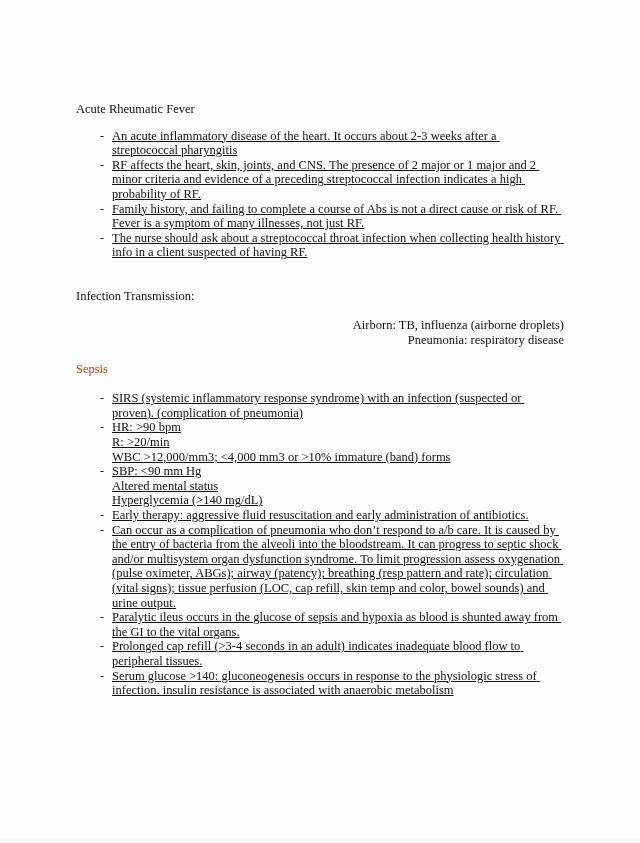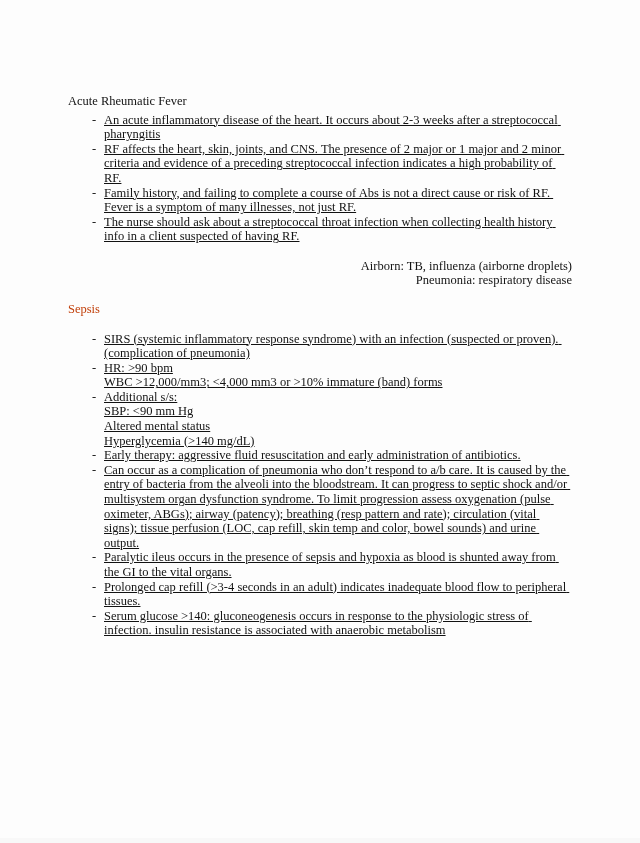--- a/index.html
+++ b/index.html
@@ -13,21 +13,21 @@
     height: 843px;
     box-sizing: border-box;
     background: #fdfdfd;
     padding: 90px 64px 0 64px;
     overflow: hidden;
     font-family: "Liberation Serif", "DejaVu Serif", serif;
     font-size: 12.5px;
     line-height: 14.6px;
     color: #121212;
   }
-  .block { margin: 4px; }
+  .block { margin: 12px; }
   .line, .bline {
     white-space: pre-wrap;
   }
   .bullet {
     display: flex;
     align-items: flex-start;
   }
   .dash {
     flex: none;
     width: 12px;
@@ -72,64 +72,65 @@
             <div class="bline">Family history, and failing to complete a course of Abs is not a direct cause or risk of RF. Fever is a symptom of many illnesses, not just RF.</div>
           </div>
         </div>
         <div class="bullet">
           <span class="dash">-</span>
           <div class="btext">
             <div class="bline">The nurse should ask about a streptococcal throat infection when collecting health history info in a client suspected of having RF.</div>
           </div>
         </div>
       </div>
+      <div class="block heading line" style="margin-top: 29.2px;">Infection Transmission:</div>
       <div class="block lines" style="margin-top: 14.6px; text-align: right;">
         <div class="line">Airborn: TB, influenza (airborne droplets)</div>
         <div class="line">Pneumonia: respiratory disease</div>
       </div>
       <div class="block heading line" style="margin-top: 14.6px; color: #c2410c;">Sepsis</div>
       <div class="block bullets" style="margin-top: 14.6px;">
         <div class="bullet">
           <span class="dash">-</span>
           <div class="btext">
             <div class="bline">SIRS (systemic inflammatory response syndrome) with an infection (suspected or proven). (complication of pneumonia)</div>
           </div>
         </div>
         <div class="bullet">
           <span class="dash">-</span>
           <div class="btext">
             <div class="bline">HR: &gt;90 bpm</div>
+            <div class="bline">R: &gt;20/min</div>
             <div class="bline">WBC &gt;12,000/mm3; &lt;4,000 mm3 or &gt;10% immature (band) forms</div>
           </div>
         </div>
         <div class="bullet">
           <span class="dash">-</span>
           <div class="btext">
-            <div class="bline">Additional s/s:</div>
             <div class="bline">SBP: &lt;90 mm Hg</div>
             <div class="bline">Altered mental status</div>
             <div class="bline">Hyperglycemia (&gt;140 mg/dL)</div>
           </div>
         </div>
         <div class="bullet">
           <span class="dash">-</span>
           <div class="btext">
             <div class="bline">Early therapy: aggressive fluid resuscitation and early administration of antibiotics.</div>
           </div>
         </div>
         <div class="bullet">
           <span class="dash">-</span>
           <div class="btext">
             <div class="bline">Can occur as a complication of pneumonia who don’t respond to a/b care. It is caused by the entry of bacteria from the alveoli into the bloodstream. It can progress to septic shock and/or multisystem organ dysfunction syndrome. To limit progression assess oxygenation (pulse oximeter, ABGs); airway (patency); breathing (resp pattern and rate); circulation (vital signs); tissue perfusion (LOC, cap refill, skin temp and color, bowel sounds) and urine output.</div>
           </div>
         </div>
         <div class="bullet">
           <span class="dash">-</span>
           <div class="btext">
-            <div class="bline">Paralytic ileus occurs in the presence of sepsis and hypoxia as blood is shunted away from the GI to the vital organs.</div>
+            <div class="bline">Paralytic ileus occurs in the glucose of sepsis and hypoxia as blood is shunted away from the GI to the vital organs.</div>
           </div>
         </div>
         <div class="bullet">
           <span class="dash">-</span>
           <div class="btext">
             <div class="bline">Prolonged cap refill (&gt;3-4 seconds in an adult) indicates inadequate blood flow to peripheral tissues.</div>
           </div>
         </div>
         <div class="bullet">
           <span class="dash">-</span>

